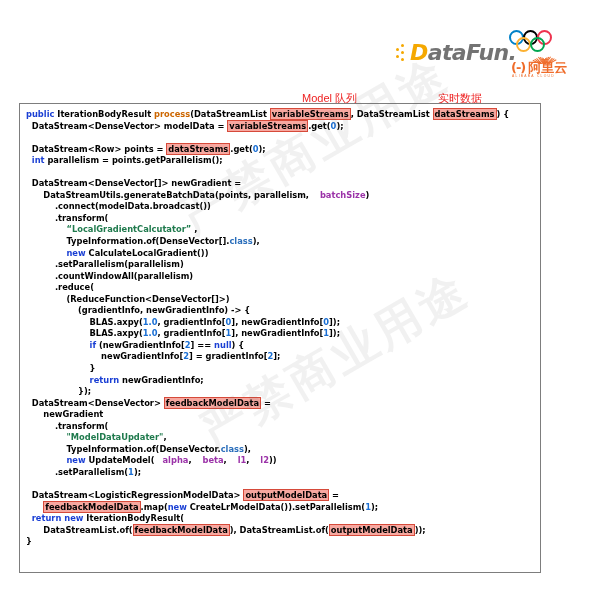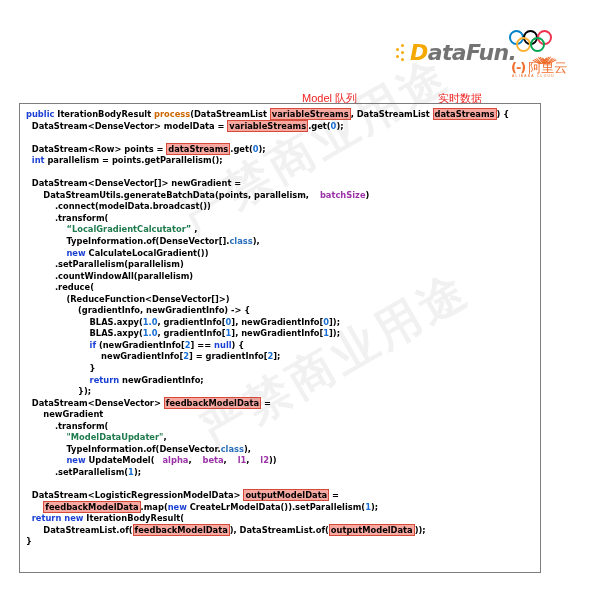--- a/index.html
+++ b/index.html
@@ -107,21 +107,21 @@
     font-family: "DejaVu Sans", sans-serif;
     font-size: 13px;
     font-weight: 700;
     color: #ef6c2a;
     line-height: 13px;
     letter-spacing: -1px;
   }
   .ali-cn {
     font-family: "DejaVu Sans", sans-serif;
     font-size: 13px;
-    font-weight: 400;
+    font-weight: 700;
     color: #ef6c2a;
     line-height: 13px;
     margin-left: 3px;
   }
   .ali-sub {
     position: absolute;
     left: 9px; top: 44px;
     font-size: 3.3px;
     letter-spacing: 1.3px;
     color: #ef6c2a;

